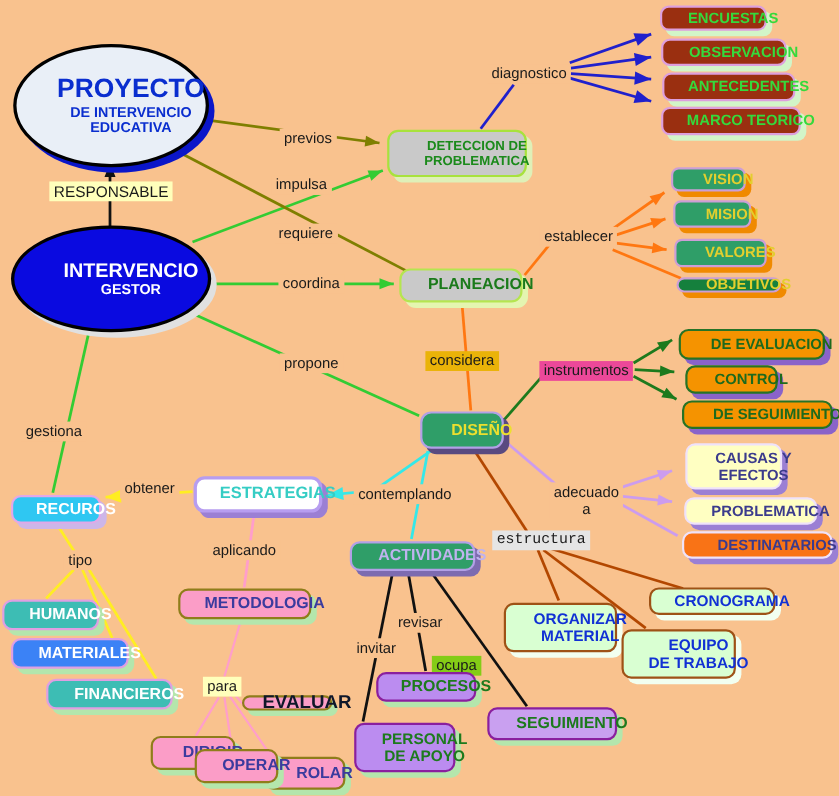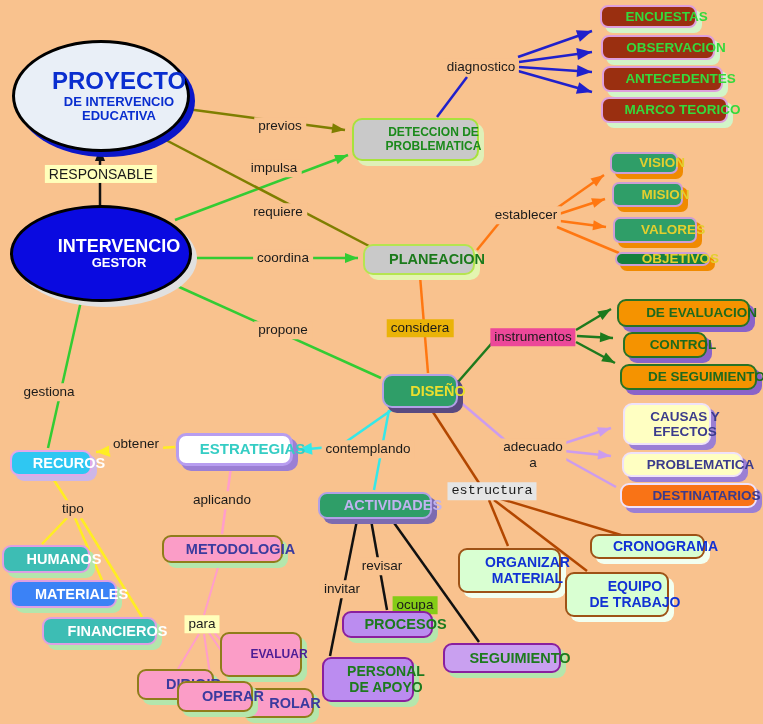--- a/index.html
+++ b/index.html
@@ -186,21 +186,21 @@
       </div>
       <div class="node" style="left: 2px; top: 545px; width: 88px; height: 28px; background: rgb(61, 189, 180); color: rgb(255, 255, 255); font-size: 14.5px; border: 2.5px solid rgb(222, 159, 226); border-radius: 9px; box-shadow: rgb(180, 230, 172) 5px 5px 0px;">
         <div>HUMANOS</div>
       </div>
       <div class="node" style="left: 10px; top: 580px; width: 107px; height: 28px; background: #3b82f6; color: rgb(255, 255, 255); font-size: 14.5px; border: 2.5px solid rgb(222, 159, 226); border-radius: 9px; box-shadow: rgb(180, 230, 172) 5px 5px 0px;">
         <div>MATERIALES</div>
       </div>
       <div class="node" style="left: 42px; top: 617px; width: 115px; height: 28px; background: rgb(61, 189, 180); color: rgb(255, 255, 255); font-size: 14.5px; border: 2.5px solid rgb(222, 159, 226); border-radius: 9px; box-shadow: rgb(180, 230, 172) 5px 5px 0px;">
         <div>FINANCIEROS</div>
       </div>
-      <div class="node" style="left: 220px; top: 632px; width: 82px; height: 45px; background: rgb(251, 157, 199); color: #4c1d95; font-size: 12px; border: 2.5px solid rgb(143, 125, 26); border-radius: 9px; box-shadow: rgb(180, 230, 172) 5px 5px 0px;">
+      <div class="node" style="left: 220px; top: 632px; width: 82px; height: 14px; background: rgb(251, 157, 199); color: #0f172a; font-size: 17px; border: 2.5px solid rgb(143, 125, 26); border-radius: 9px; box-shadow: rgb(180, 230, 172) 5px 5px 0px;">
         <div>EVALUAR</div>
       </div>
       <div class="node" style="left: 137px; top: 669px; width: 77px; height: 31px; background: rgb(251, 157, 199); color: rgb(59, 59, 158); font-size: 14.5px; border: 2.5px solid rgb(143, 125, 26); border-radius: 9px; box-shadow: rgb(180, 230, 172) 5px 5px 0px;">
         <div>DIRIGIR</div>
       </div>
       <div class="node" style="left: 240px; top: 688px; width: 74px; height: 30px; background: rgb(251, 157, 199); color: rgb(59, 59, 158); font-size: 14.5px; border: 2.5px solid rgb(143, 125, 26); border-radius: 9px; box-shadow: rgb(180, 230, 172) 5px 5px 0px;">
         <div>ROLAR</div>
       </div>
       <div class="node" style="left: 177px; top: 681px; width: 76px; height: 31px; background: rgb(251, 157, 199); color: rgb(59, 59, 158); font-size: 14.5px; border: 2.5px solid rgb(143, 125, 26); border-radius: 9px; box-shadow: rgb(180, 230, 172) 5px 5px 0px;">
         <div>OPERAR</div>

